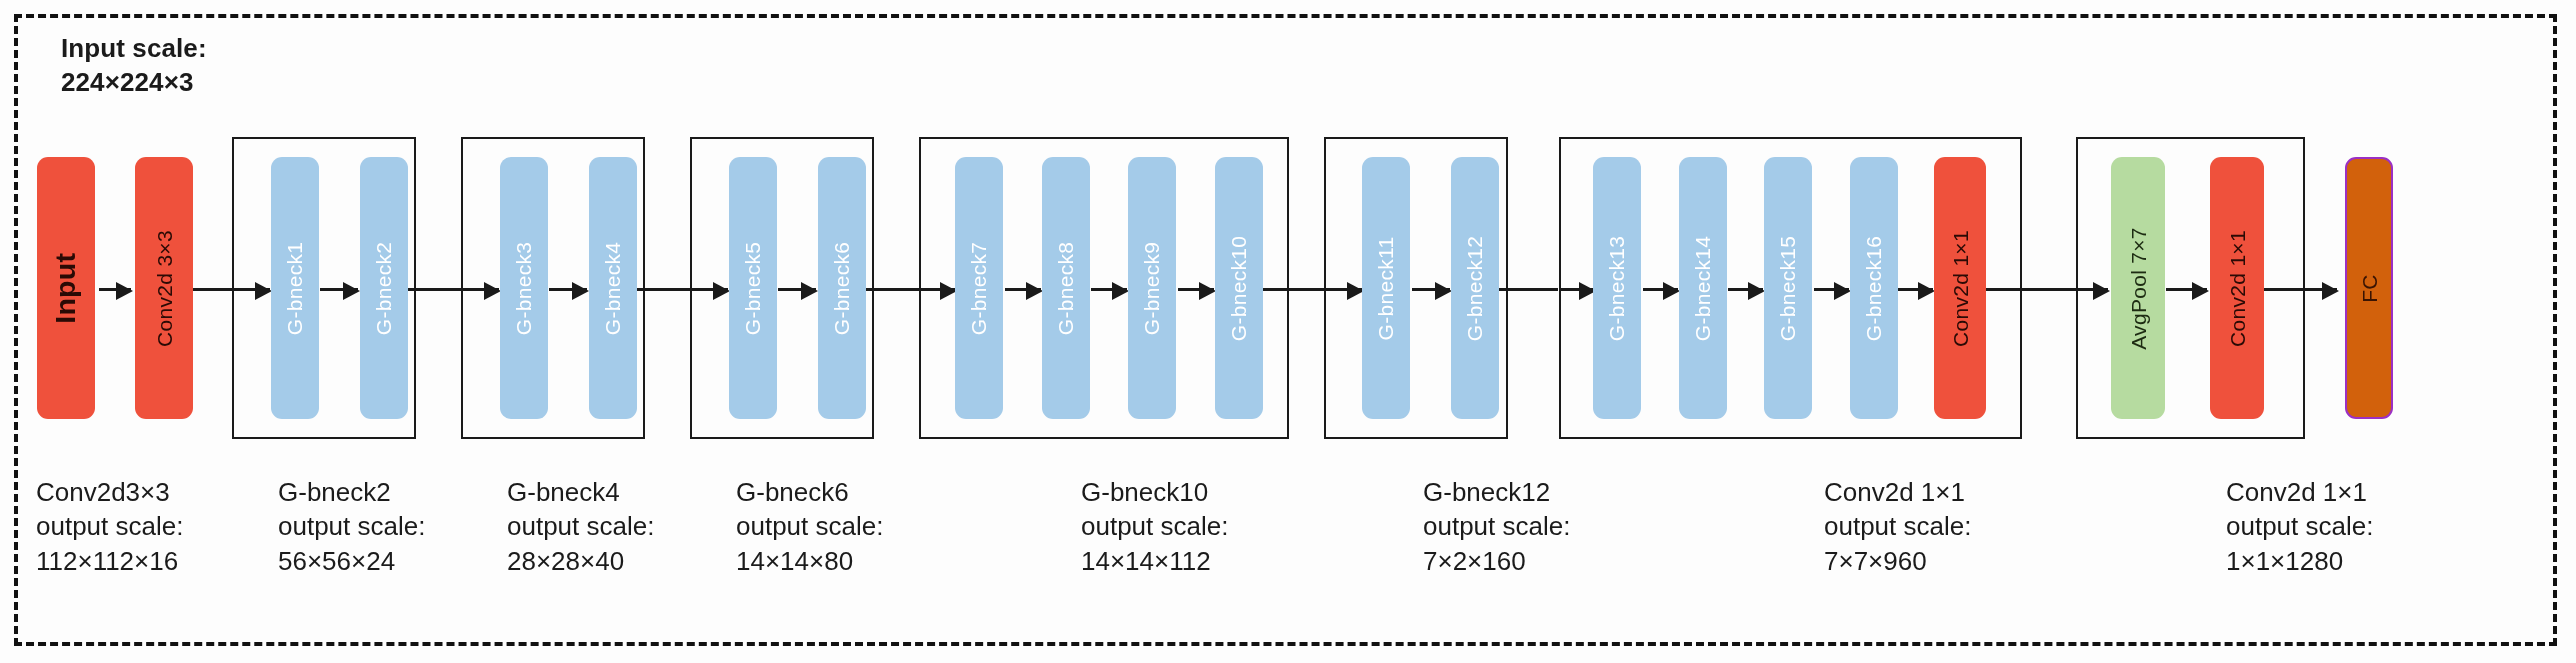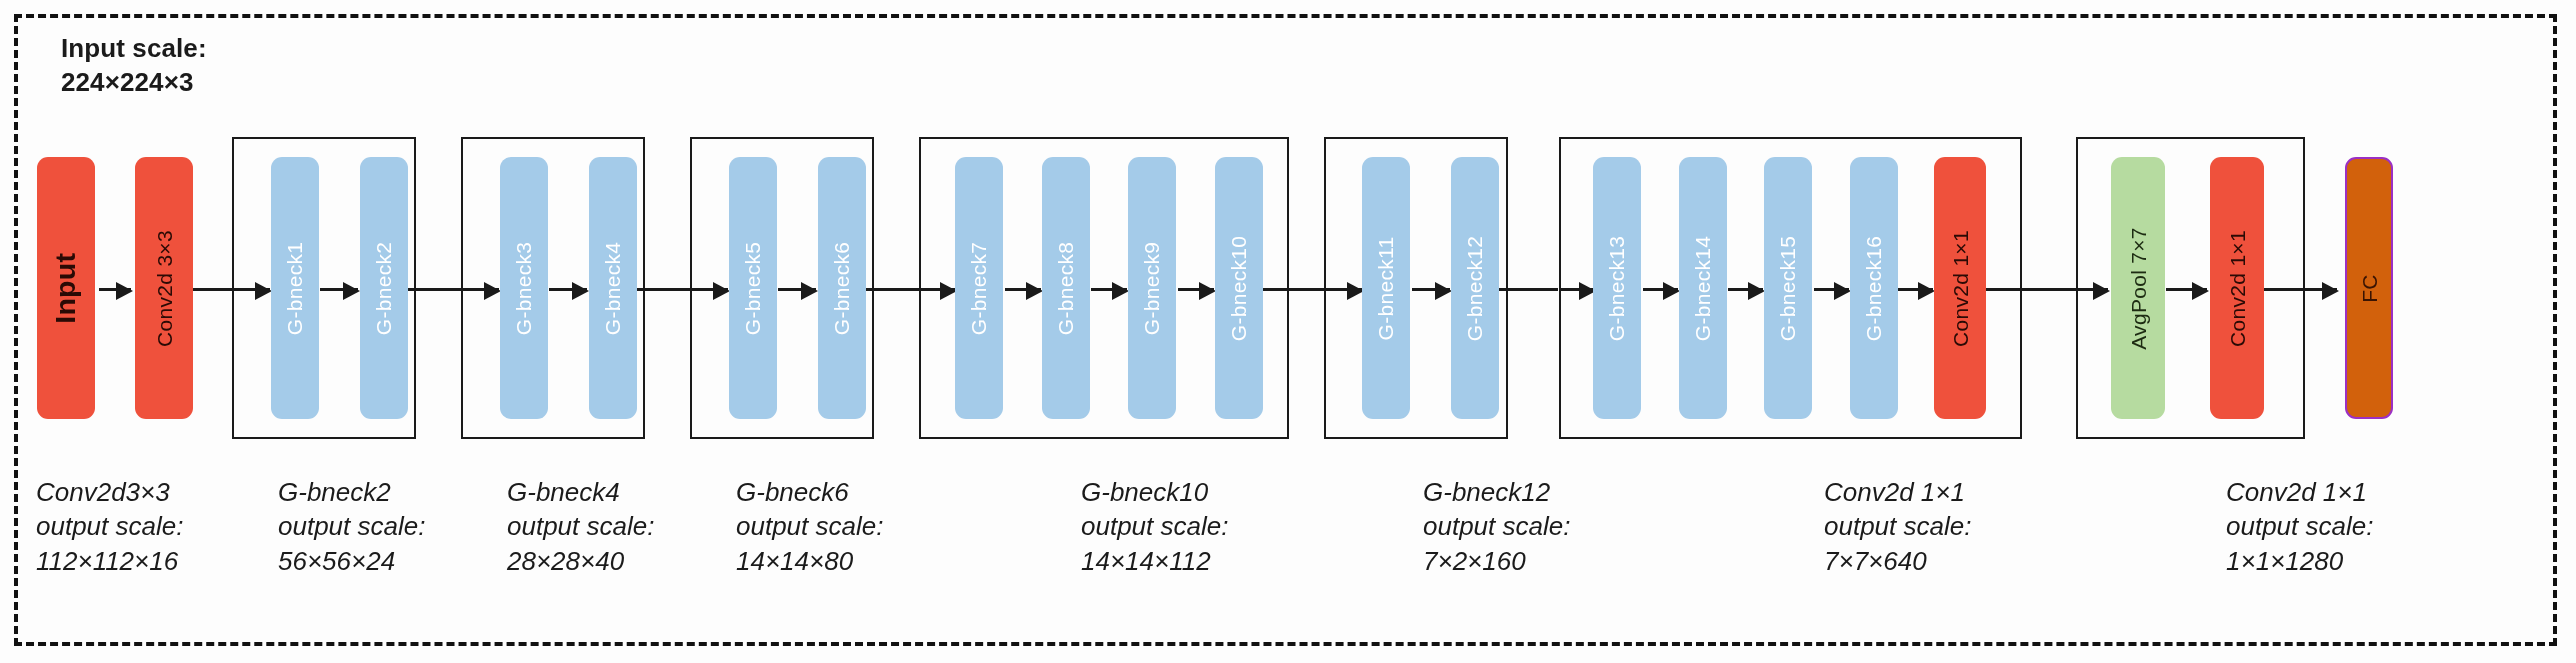--- a/index.html
+++ b/index.html
@@ -122,21 +122,20 @@
     border-top: 3.1px solid #1a1a1a;
   }
 
   
   .captions {
     position: absolute;
     left: 0;
     top: 475px;
     width: 2576px;
     height: 124px;
-    font-style: italic;
   }
   .caption {
     position: absolute;
     top: 0;
     font-size: 26px;
     line-height: 1.32;
     color: #1b1b1b;
     white-space: nowrap;
   }
   .caption .ln { display: block; }
@@ -304,21 +303,21 @@
 
     <div class="caption" style="left:1423px;">
       <span class="ln">G-bneck12</span>
       <span class="ln">output scale:</span>
       <span class="ln">7×2×160</span>
     </div>
 
     <div class="caption" style="left:1824px;">
       <span class="ln">Conv2d 1×1</span>
       <span class="ln">output scale:</span>
-      <span class="ln">7×7×640</span>
+      <span class="ln">7×7×960</span>
     </div>
 
     <div class="caption" style="left:2226px;">
       <span class="ln">Conv2d 1×1</span>
       <span class="ln">output scale:</span>
       <span class="ln">1×1×1280</span>
     </div>
 
   </div>
 

